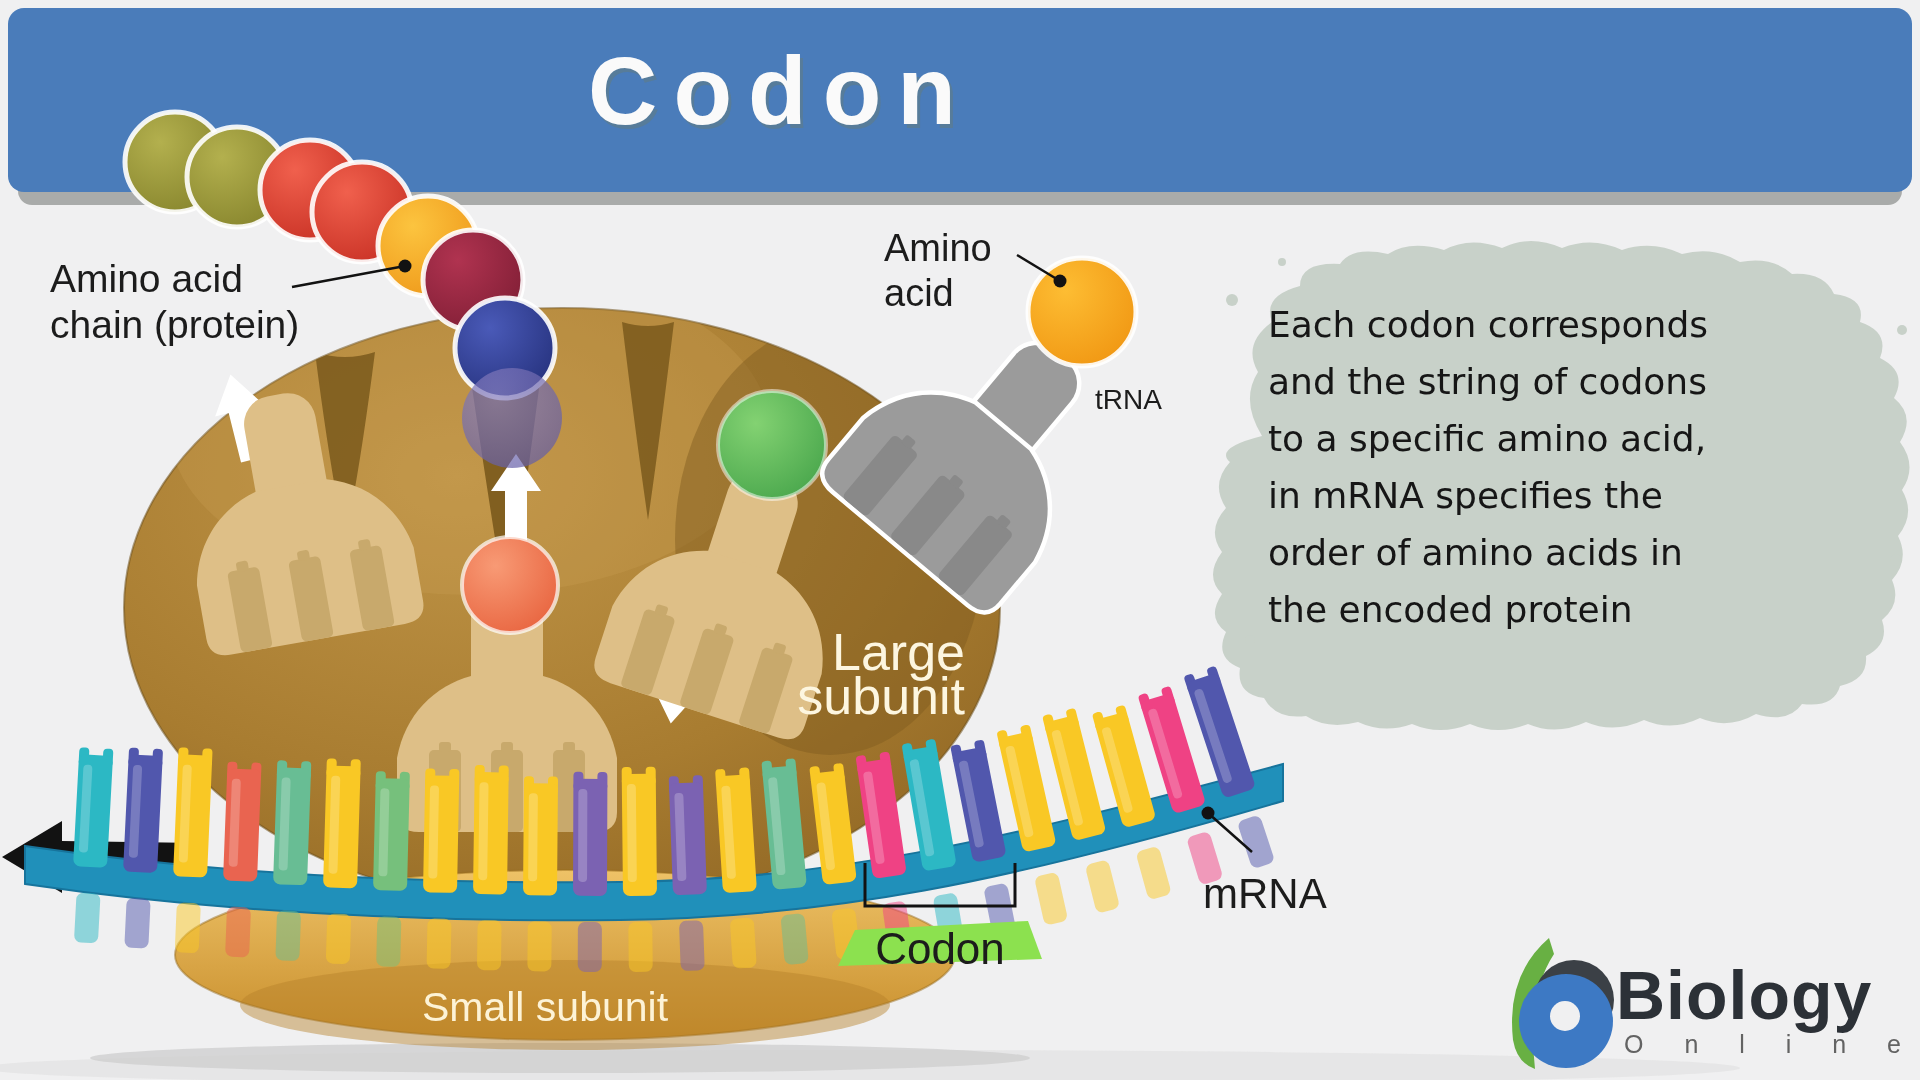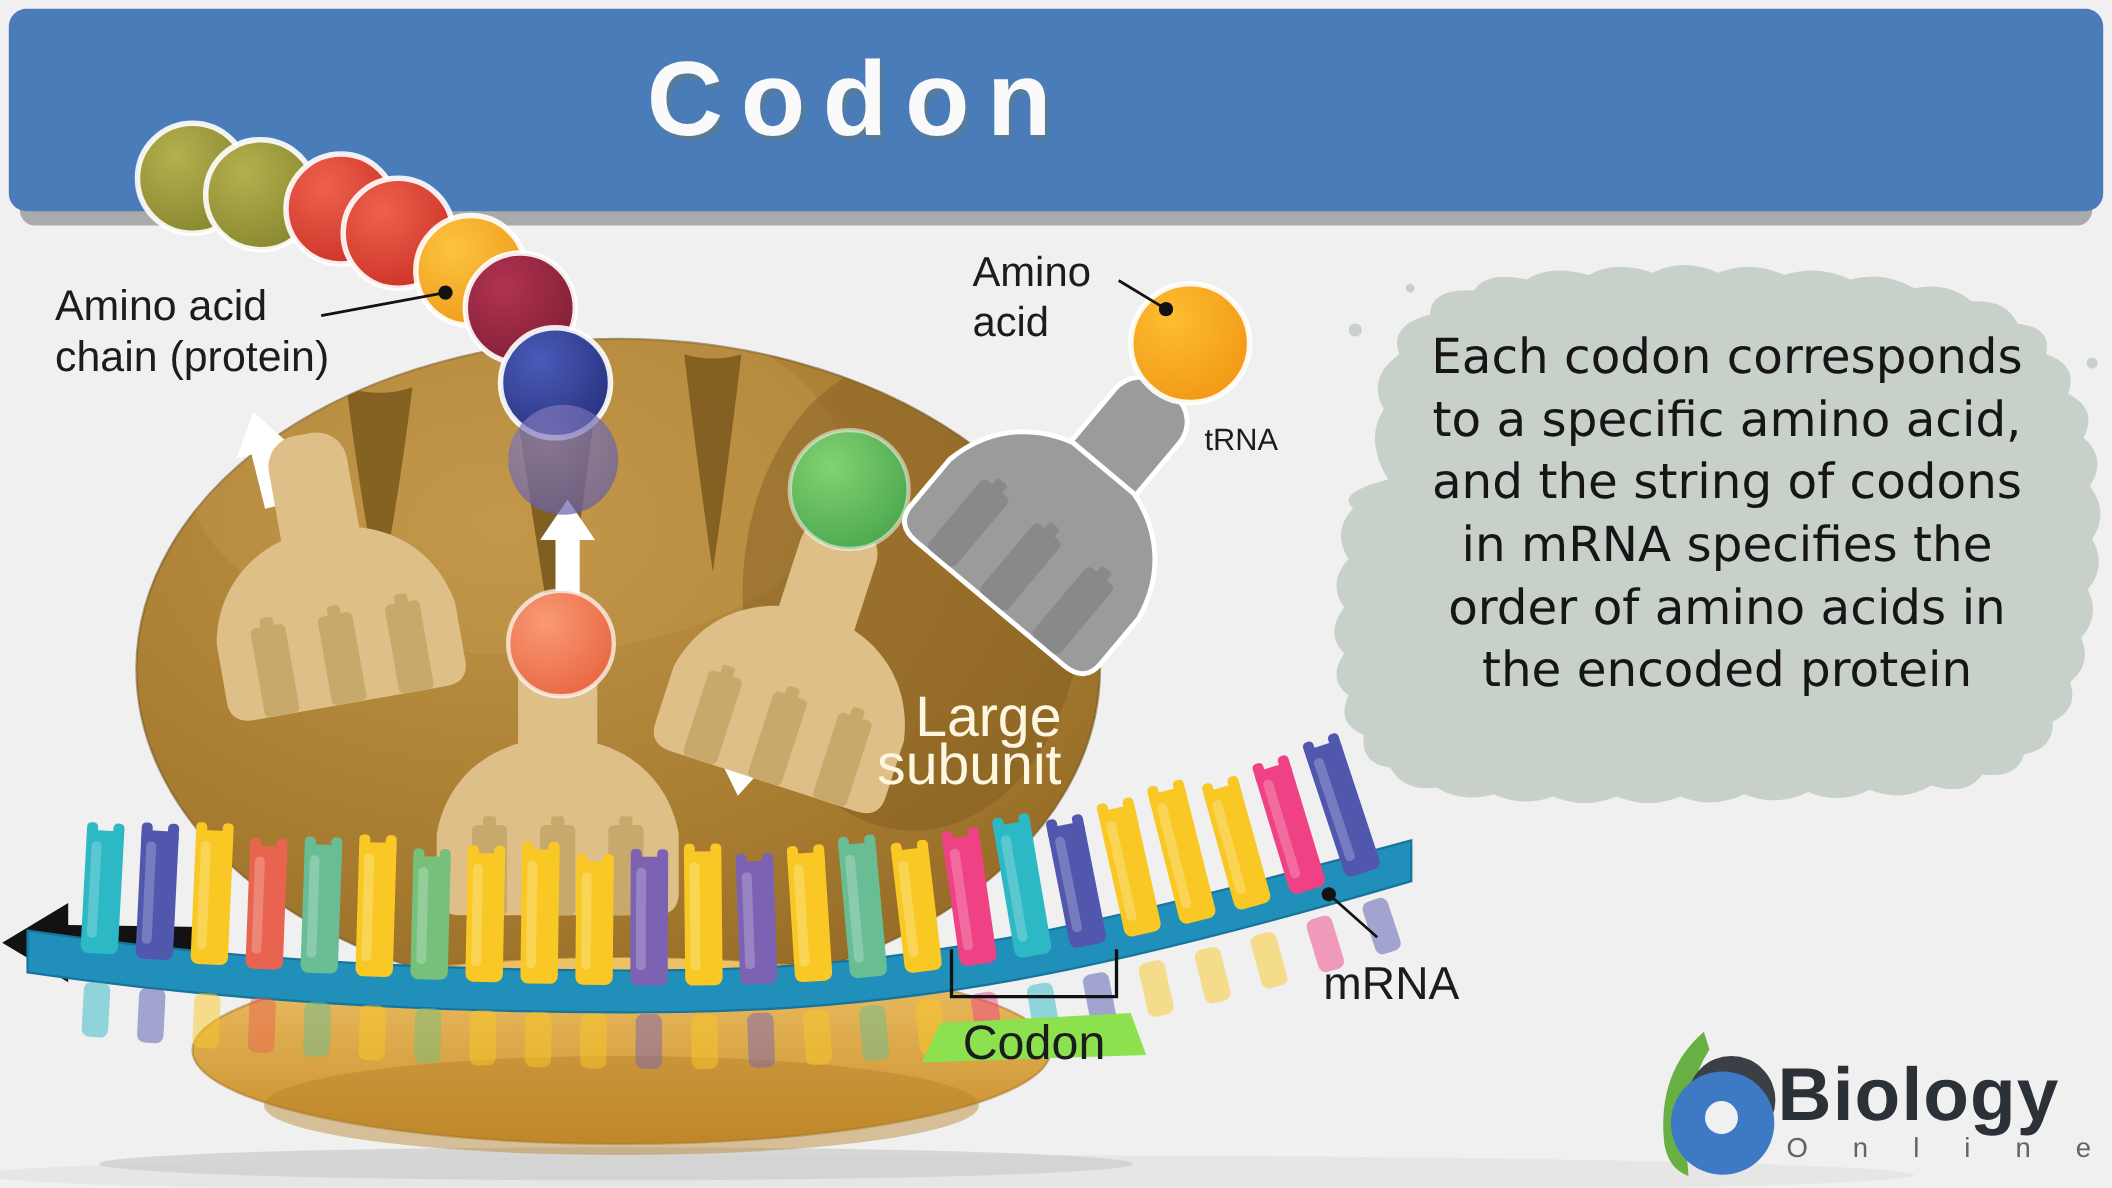--- a/index.html
+++ b/index.html
@@ -11,21 +11,21 @@
   #title{left:0;top:36px;width:1560px;text-align:center;font-size:96px;font-weight:bold;
          letter-spacing:16px;color:#fafafa;text-shadow:3px 4px 0 rgba(105,125,115,.45);}
   #label-amino-chain{left:50px;top:256px;font-size:39px;line-height:46px;}
   #label-amino-acid{left:884px;top:226px;font-size:38px;line-height:45px;}
   #label-trna{left:1095px;top:384px;font-size:28px;}
   #label-large{left:660px;top:630px;width:305px;text-align:right;font-size:52px;line-height:44px;
                color:#fdf6e0;}
   #label-small{left:395px;top:984px;width:300px;text-align:center;font-size:41px;color:#fdf3d6;}
   #label-mrna{left:1203px;top:870px;font-size:42px;}
   #label-codon{left:850px;top:924px;width:180px;text-align:center;font-size:44px;}
-  #note-text{left:1268px;top:296px;width:604px;text-align:center;font-size:44px;line-height:57px;
+  #note-text{left:1268px;top:296px;width:604px;text-align:left;font-size:36px;line-height:57px;
              white-space:normal;font-family:"DejaVu Sans",sans-serif;color:#161616;}
   #logo-brand{left:1616px;top:956px;font-size:68px;font-weight:bold;color:#2c3137;letter-spacing:1px;}
   #logo-tagline{left:1624px;top:1030px;font-size:25px;letter-spacing:17px;color:#636363;}
   .trna-body{fill:var(--body);stroke:var(--outline,none);stroke-width:9;stroke-linejoin:round;paint-order:stroke;}
   .trna-stripe{fill:var(--stripe);}
 </style>
 </head>
 <body>
 
 <div class="stage">
@@ -358,29 +358,30 @@
   <span>acid</span>
 </div>
 
 <div id="label-trna" class="label">tRNA</div>
 
 <div id="label-large" class="label">
   <span>Large</span>
   <span>subunit</span>
 </div>
 
+<div id="label-small" class="label">Small subunit</div>
 
 <div id="label-mrna" class="label">mRNA</div>
 
 <div id="label-codon" class="label">Codon</div>
 
 <div id="note-text" class="label">
   <span>Each codon corresponds</span>
+  <span>and the string of codons</span>
   <span>to a specific amino acid,</span>
-  <span>and the string of codons</span>
   <span>in mRNA specifies the</span>
   <span>order of amino acids in</span>
   <span>the encoded protein</span>
 </div>
 
 <div id="logo-brand" class="label">Biology</div>
 <div id="logo-tagline" class="label">O n l i n e</div>
 
 </div>
 

